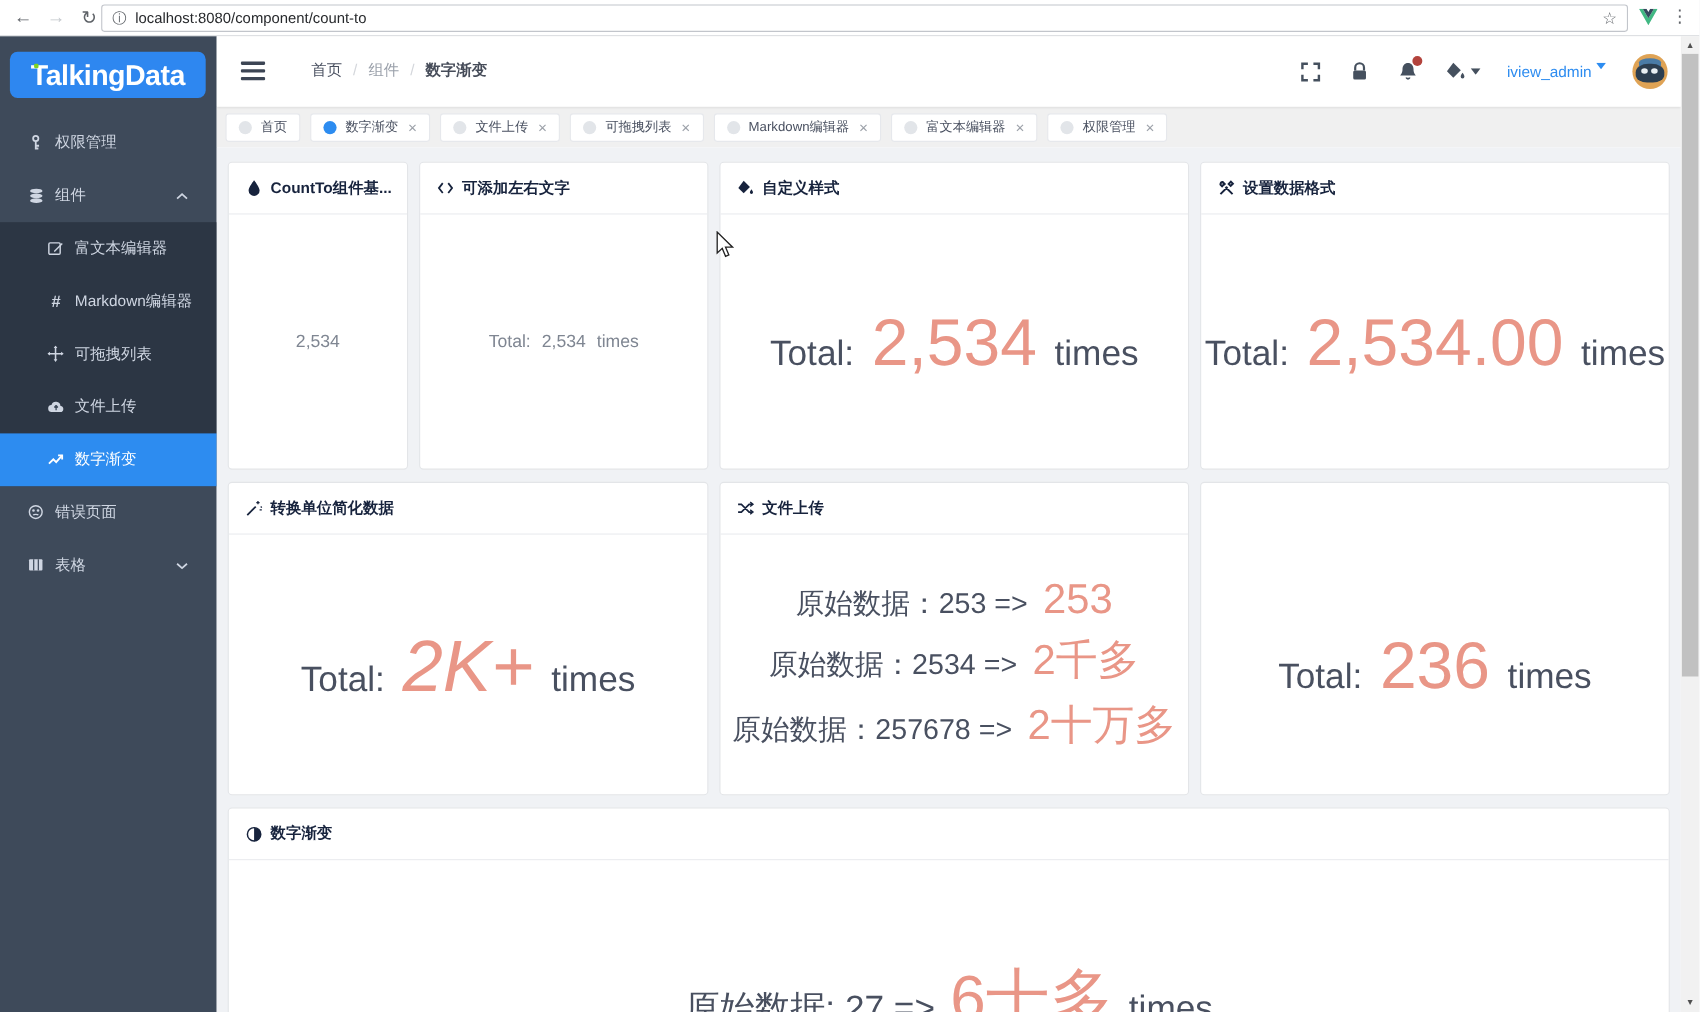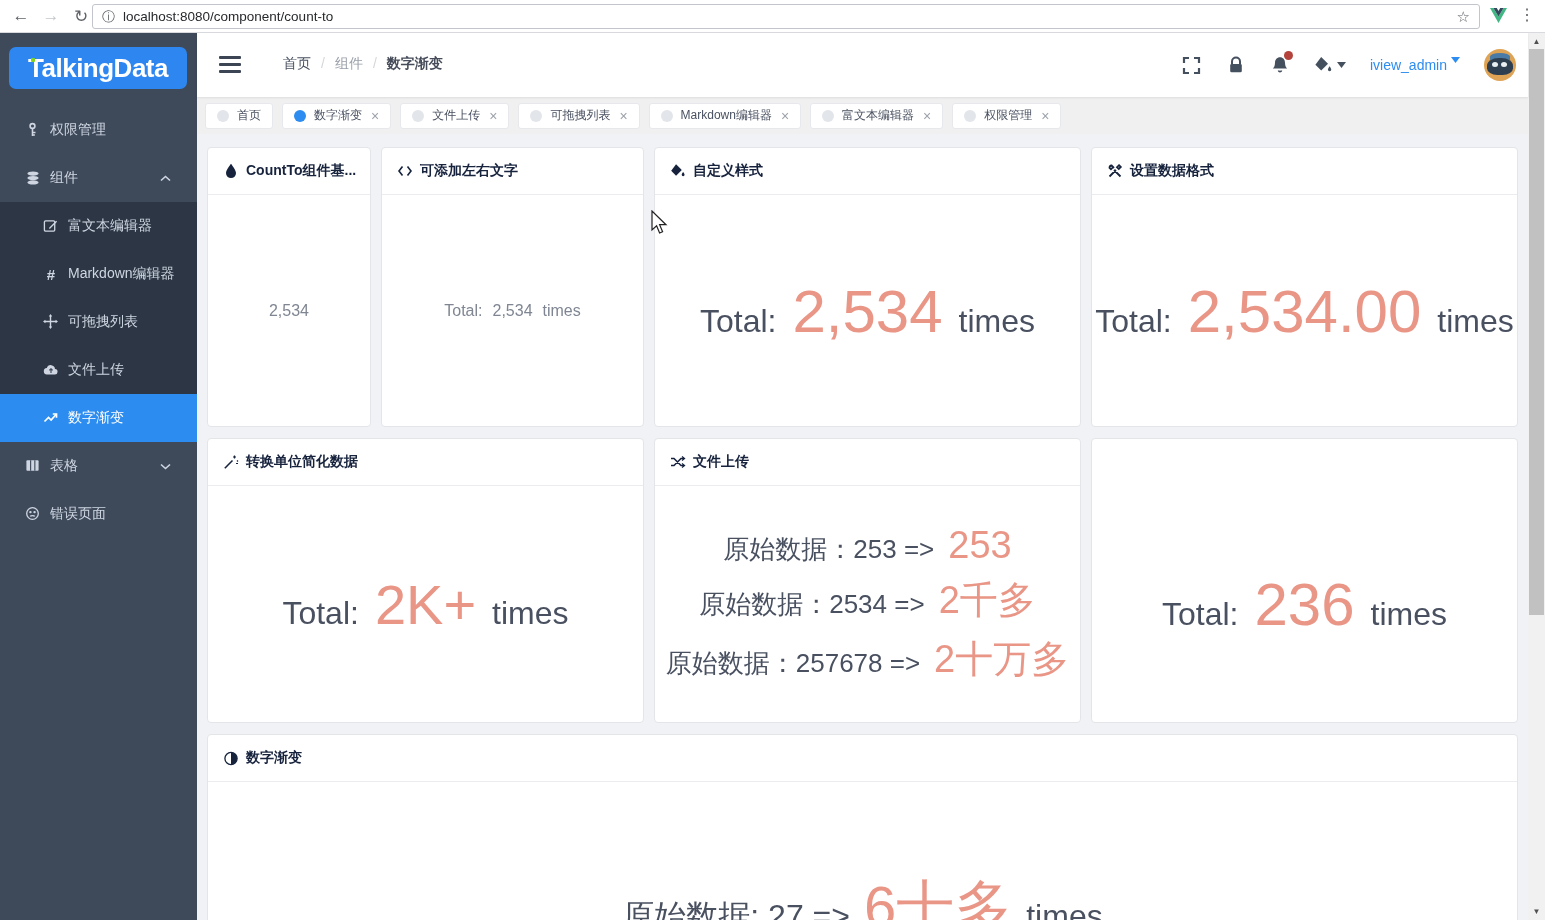--- a/index.html
+++ b/index.html
@@ -73,21 +73,21 @@
   .card { background:#fff; border:1px solid #e3e5e8; border-radius:4px; position:relative; }
   .w164 { width:164px; } .w263 { width:263px; } .w437 { width:437px; } .fx { flex:1; } .full { width:100%; }
   .card-hd { height:47px; border-bottom:1px solid #eaecef; display:flex; align-items:center;
              padding:0 15px; gap:7px; font-weight:bold; font-size:14px; color:#17233d; white-space:nowrap; overflow:hidden;text-align:center; }
   .card-hd svg { flex:0 0 16px; }
   .card-bd { position:absolute; left:0; right:0; top:48px; bottom:0; display:flex;
              align-items:center; justify-content:center; flex-direction:column; }
   .small-stat { font-size:16px; color:#7f8692; display:flex; align-items:baseline; gap:10px; }
   .stat { display:flex; align-items:baseline; gap:16px; font-size:32px; color:#495060; }
   .stat .num { font-size:60px; color:#e99687; }
-  .stat.k .num { font-size:56px; }
+  .stat.k .num { font-size:66px;font-style:italic; }
   .unit-row { display:flex; align-items:baseline; justify-content:center; gap:14px;
               font-size:26px; color:#495060; margin:4px 0; }
   .unit-row .num { font-size:38px; color:#e99687; }
   .stat8 { display:flex; align-items:baseline; gap:14px; font-size:32px; color:#495060; }
   .stat8 .num { font-size:58px; color:#e99687; }
 
   
   .scrollbar { position:absolute; right:0; top:33px; width:17px; height:887px; background:#f1f1f1; }
   .sb-arrow { position:absolute; left:0; width:17px; height:17px; display:flex; align-items:center;
               justify-content:center; font-size:8px; color:#505050; }
@@ -184,42 +184,42 @@
           <svg width="16" height="16" viewBox="0 0 16 16" fill="none" stroke="#ffffff" stroke-width="1.7">
             <path d="M1.5 11.5l4-4 2.6 2.6L13.5 4"></path>
               <path d="M9.8 4h3.7v3.7"></path>
             </svg>
         </span>
         <span>数字渐变</span>
       </div>
     </div>
     <div class="m-item">
       <span class="mi">
-        <svg width="15" height="15" viewBox="0 0 16 16">
-            <rect x="1.5" y="2.5" width="13" height="11" rx="1" fill="#cfd6e2"></rect>
-            <path d="M6 2.5v11M10.5 2.5v11" stroke="#3e4a5a" stroke-width="1.2"></path>
-          </svg>
-      </span>
-      <span>表格</span>
-      <span class="chev">
-        <svg width="11" height="7" viewBox="0 0 11 7" fill="none" stroke="#cfd6e2" stroke-width="1.6">
-            <path d="M1 1.5 5.5 5.5 10 1.5"></path>
-          </svg>
-      </span>
-    </div>
-    <div class="m-item">
-      <span class="mi">
         <svg width="15" height="15" viewBox="0 0 16 16" fill="none" stroke="#cfd6e2" stroke-width="1.4">
           <circle cx="8" cy="8" r="6.2"></circle>
             <circle cx="5.8" cy="6.5" r="0.6" fill="#cfd6e2"></circle>
             <circle cx="10.2" cy="6.5" r="0.6" fill="#cfd6e2"></circle>
             <path d="M5.5 11c.8-1 4.2-1 5 0"></path>
           </svg>
       </span>
       <span>错误页面</span>
+    </div>
+    <div class="m-item">
+      <span class="mi">
+        <svg width="15" height="15" viewBox="0 0 16 16">
+            <rect x="1.5" y="2.5" width="13" height="11" rx="1" fill="#cfd6e2"></rect>
+            <path d="M6 2.5v11M10.5 2.5v11" stroke="#3e4a5a" stroke-width="1.2"></path>
+          </svg>
+      </span>
+      <span>表格</span>
+      <span class="chev">
+        <svg width="11" height="7" viewBox="0 0 11 7" fill="none" stroke="#cfd6e2" stroke-width="1.6">
+            <path d="M1 1.5 5.5 5.5 10 1.5"></path>
+          </svg>
+      </span>
     </div>
   </nav>
 </aside>
 
 <header class="app-header">
   <div class="hamburger">
       <span></span>
       <span></span>
       <span></span>
     </div>

